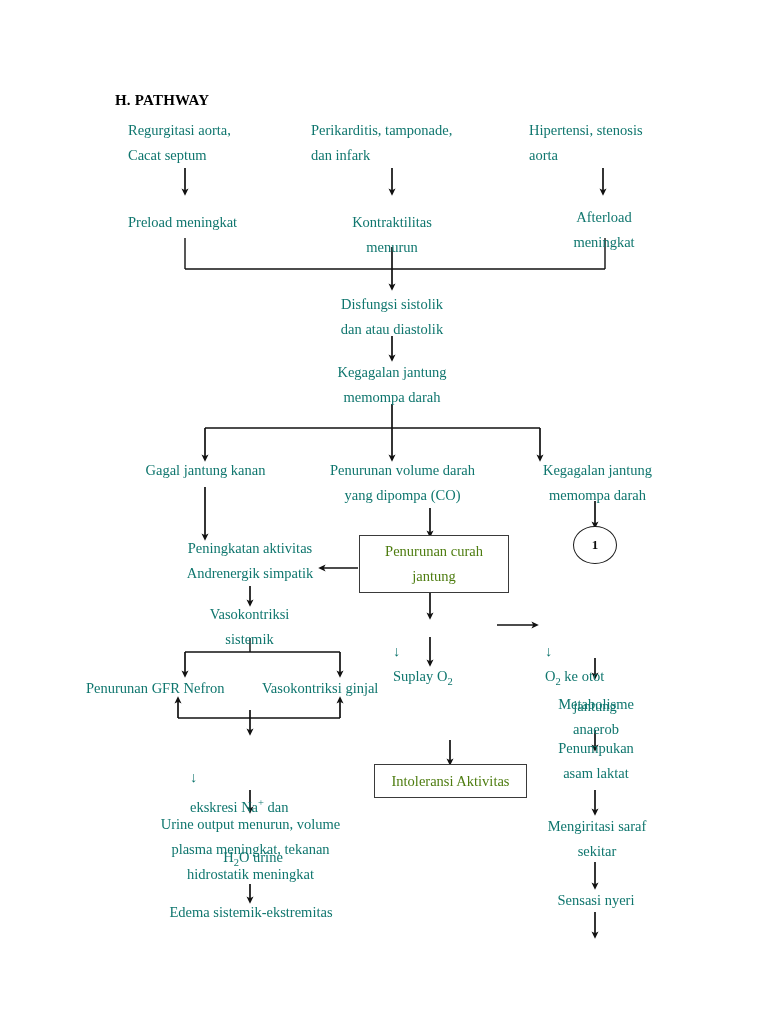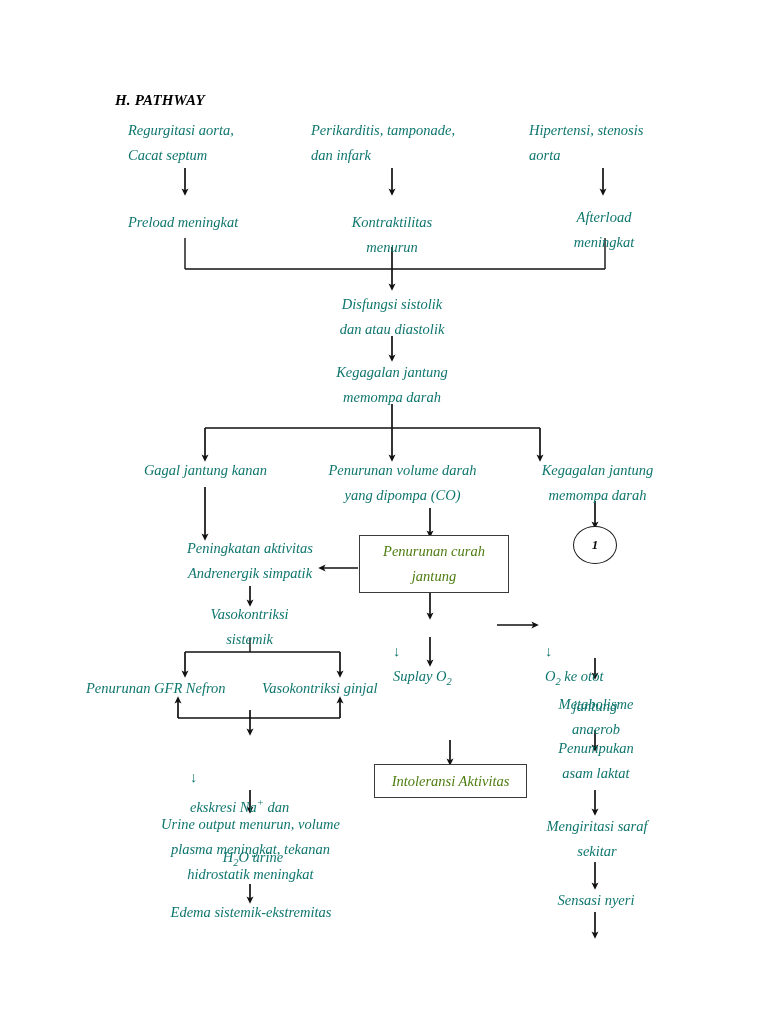--- a/index.html
+++ b/index.html
@@ -4,21 +4,21 @@
 <style>
   html,body{margin:0;padding:0;}
   body{
     width:768px;height:1024px;
     background:#ffffff;
     font-family:"Liberation Serif", serif;
     color:#000000;
     position:relative;
     overflow:hidden;
   }
-  #canvas{position:absolute;left:0;top:0;width:768px;height:952px;font-style:italic;}
+  #canvas{position:absolute;left:0;top:0;width:768px;height:952px;}
   .node{
     position:absolute;
     font-family:"Liberation Serif", serif;
     font-size:14.5px;
     line-height:25px;
     color:#0f766e;
     text-align:center;
     white-space:pre-line;
   }
   .node.left{text-align:left;}

